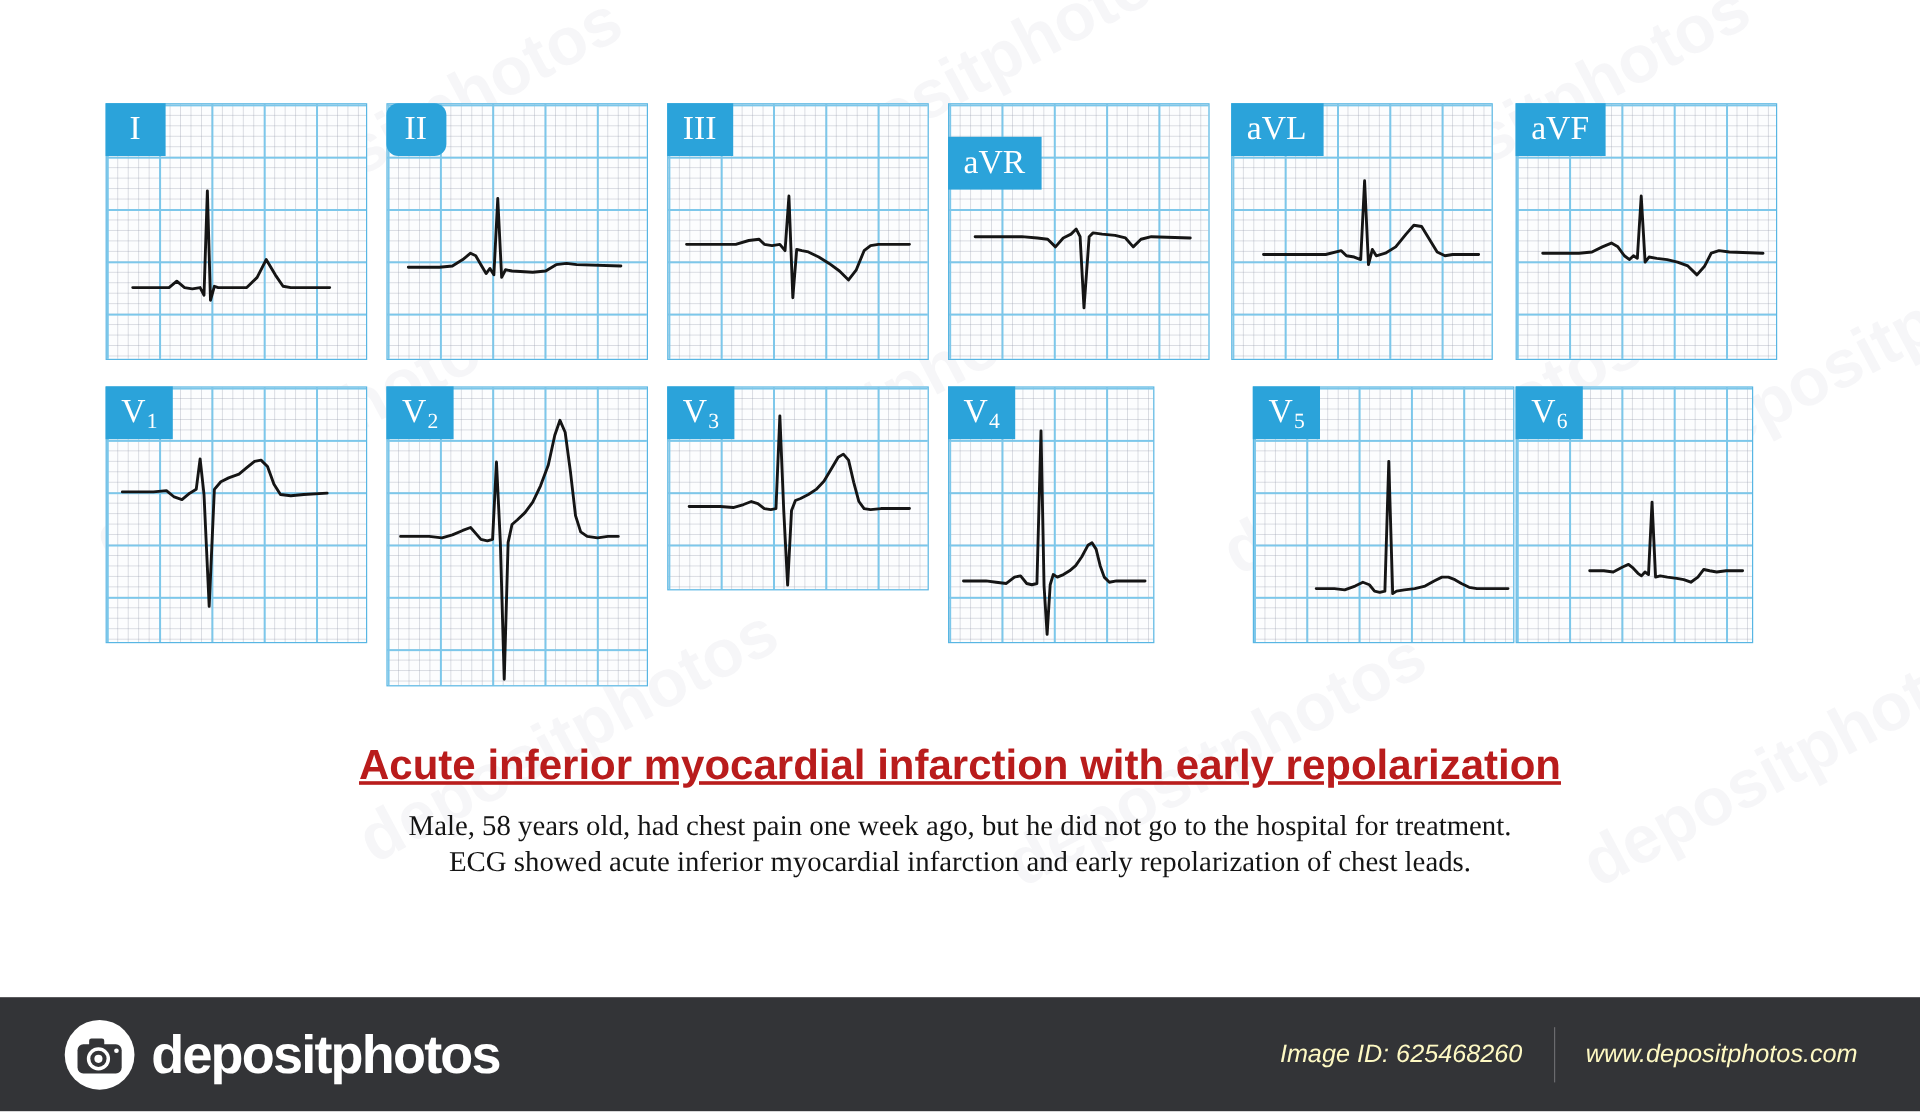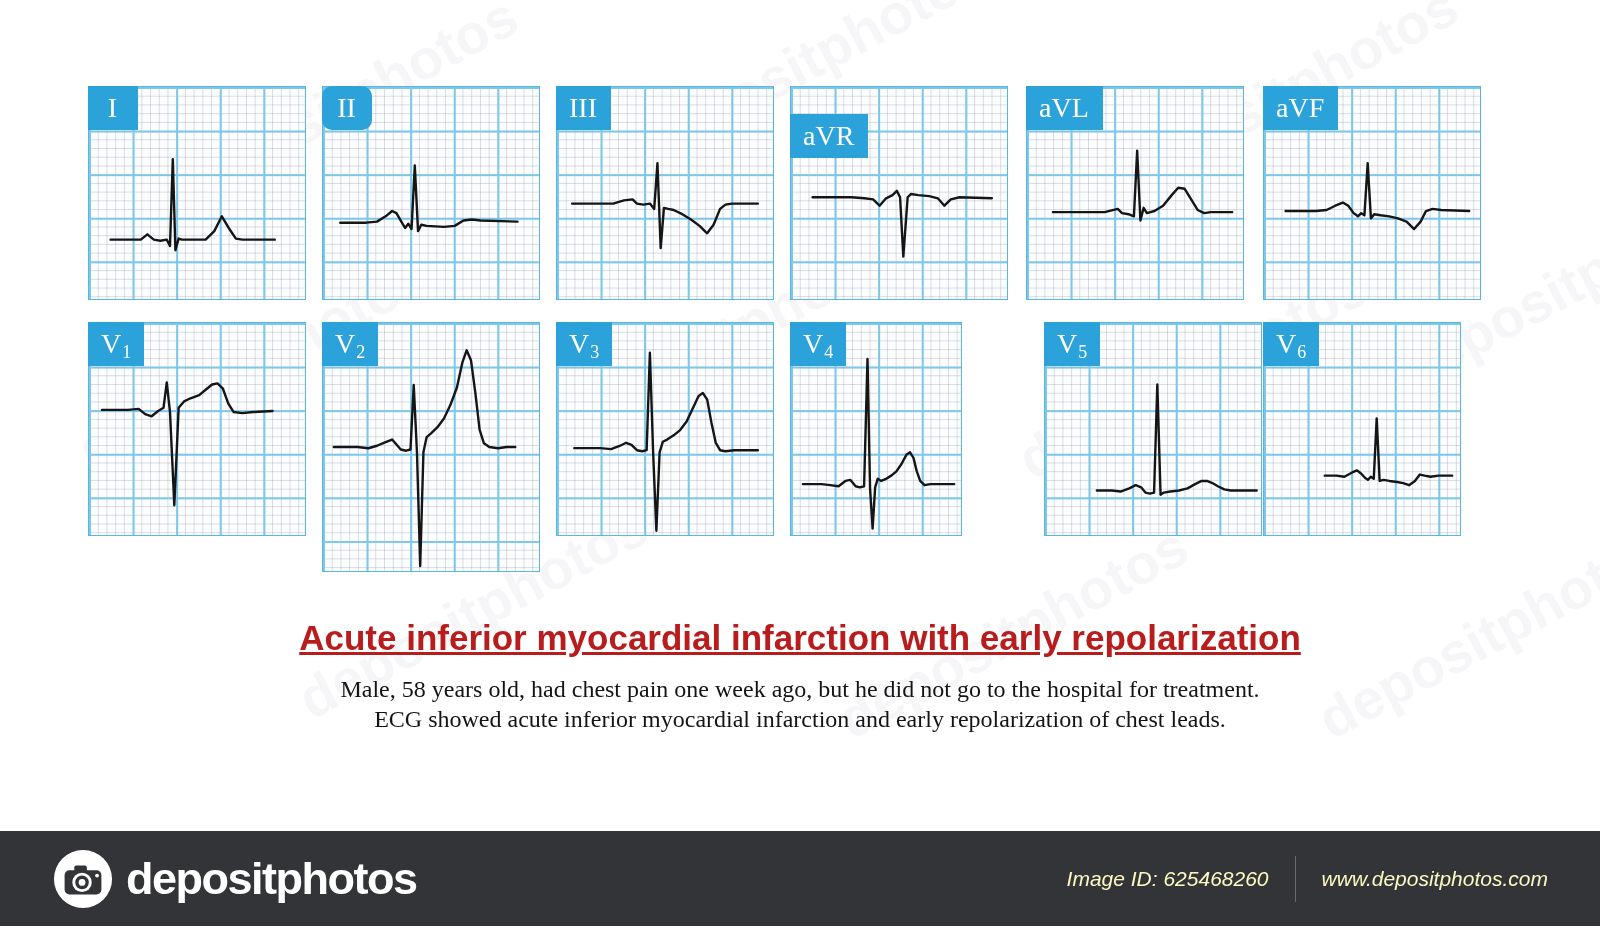--- a/index.html
+++ b/index.html
@@ -119,21 +119,21 @@
     <svg class="trace" viewBox="0 0 100 100" preserveAspectRatio="none">
         <path d="M6,41 L18,41 L23,40.5 L26,43 L29,44 L32,41.5 L34.5,40 L36,28 L37.5,42 L39.5,86 L41.5,40 L44,37 L47,35.5 L51,34 L54,31.5 L57,29 L59.5,28.5 L62,31 L64.5,38 L67,42 L71,42.5 L76,42 L85,41.5" fill="none" stroke="#151515" stroke-width="2.4" stroke-linejoin="round" stroke-linecap="round" vector-effect="non-scaling-stroke"></path>
       </svg>
   </div>
   <div class="panel" style="left:322px;top:322px;width:218px;height:250px;">
     <div class="lead-label" style="background: rgb(43, 163, 218);"><span>V</span><span class="sub">2</span></div>
     <svg class="trace" viewBox="0 0 100 100" preserveAspectRatio="none">
         <path d="M5,50 L16,50 L21,50.5 L25,49.5 L29,48 L32,47 L34,49 L36,51 L38.5,51.5 L40.5,51 L42,25 L43.5,52 L45,98 L46.5,52 L48,46 L50,44.5 L53,42 L56,38.5 L59,33 L62,26 L64.5,16 L66.5,11 L68.5,15 L70.5,28 L72.5,43 L74.5,48.5 L77,50 L81,50.5 L85,50 L89,50" fill="none" stroke="#151515" stroke-width="2.4" stroke-linejoin="round" stroke-linecap="round" vector-effect="non-scaling-stroke"></path>
       </svg>
   </div>
-  <div class="panel" style="left:556px;top:322px;width:218px;height:214px;">
+  <div class="panel" style="left:556px;top:322px;width:218px;height:170px;">
     <div class="lead-label" style="background: rgb(43, 163, 218);"><span>V</span><span class="sub">3</span></div>
     <svg class="trace" viewBox="0 0 100 100" preserveAspectRatio="none">
         <path d="M8,59 L20,59 L25,59.5 L29,58 L32,56.5 L34.5,57.5 L37,60 L39.5,60.5 L41.5,60 L43,14 L44.5,61 L46,98 L47.5,61 L49,56 L51,55 L54,53 L57,50.5 L60,46.5 L63,40 L65.5,34.5 L67.5,33 L69.5,36 L71.5,47 L73.5,56.5 L75.5,60 L78,60.5 L82,60 L93,60" fill="none" stroke="#151515" stroke-width="2.4" stroke-linejoin="round" stroke-linecap="round" vector-effect="non-scaling-stroke"></path>
       </svg>
   </div>
   <div class="panel" style="left:790px;top:322px;width:172px;height:214px;">
     <div class="lead-label" style="background: rgb(43, 163, 218);"><span>V</span><span class="sub">4</span></div>
     <svg class="trace" viewBox="0 0 100 100" preserveAspectRatio="none">
         <path d="M7,76 L18,76 L23,76.5 L28,77 L32,74.5 L35,74 L38,77 L40.5,77.5 L43,77 L45,17 L46.5,78 L48,97 L49.5,77.5 L51,73.5 L53,74.5 L56,73.5 L59,72 L62,70 L65,66.5 L68,62 L70,61 L72,63.5 L74,70 L76,74.5 L78.5,76.5 L82,76 L96,76" fill="none" stroke="#151515" stroke-width="2.4" stroke-linejoin="round" stroke-linecap="round" vector-effect="non-scaling-stroke"></path>
       </svg>

